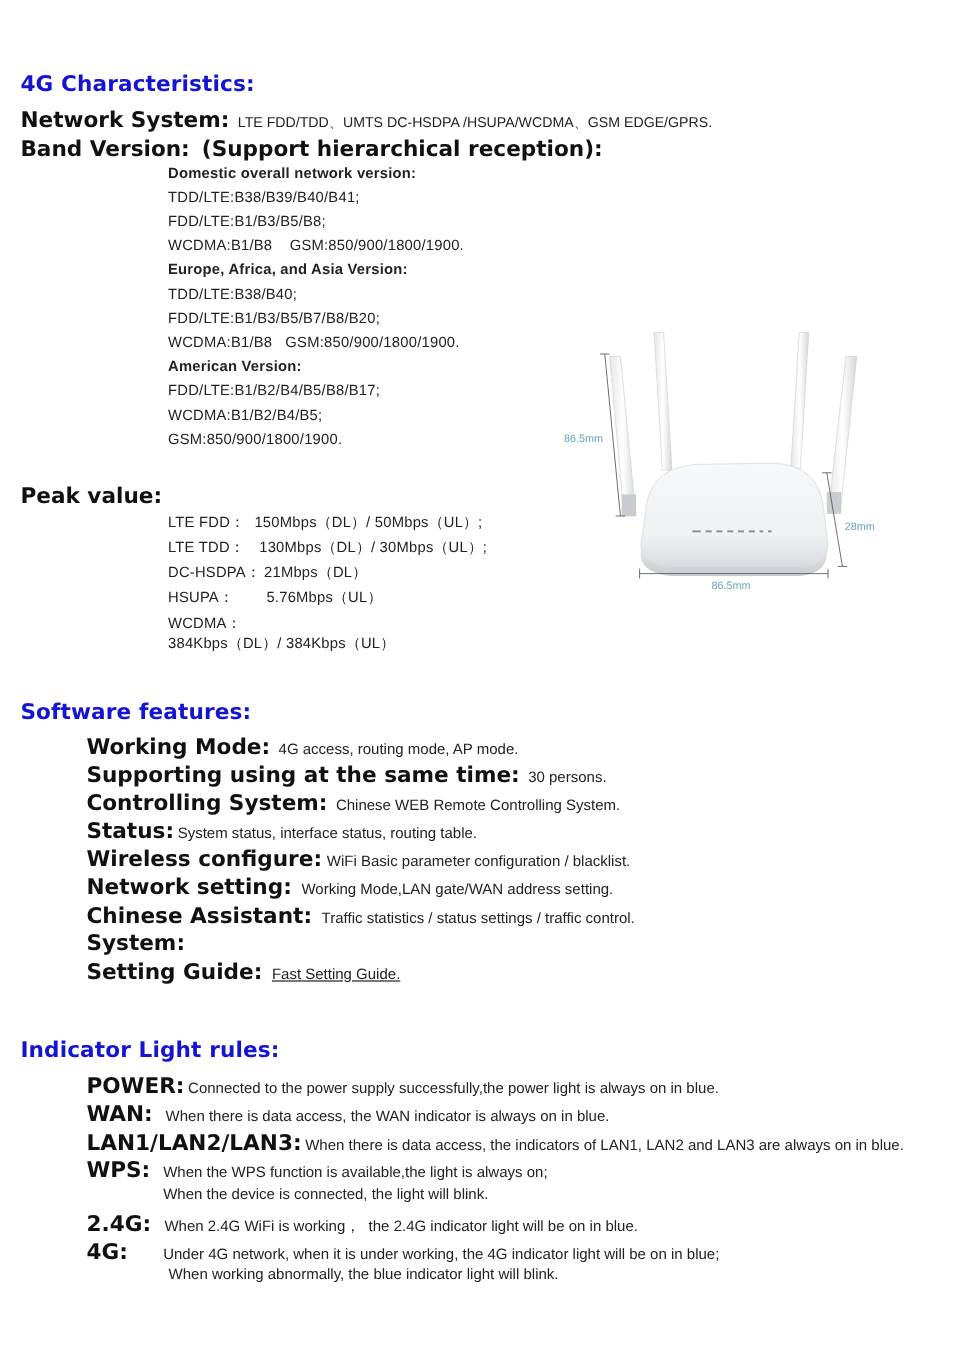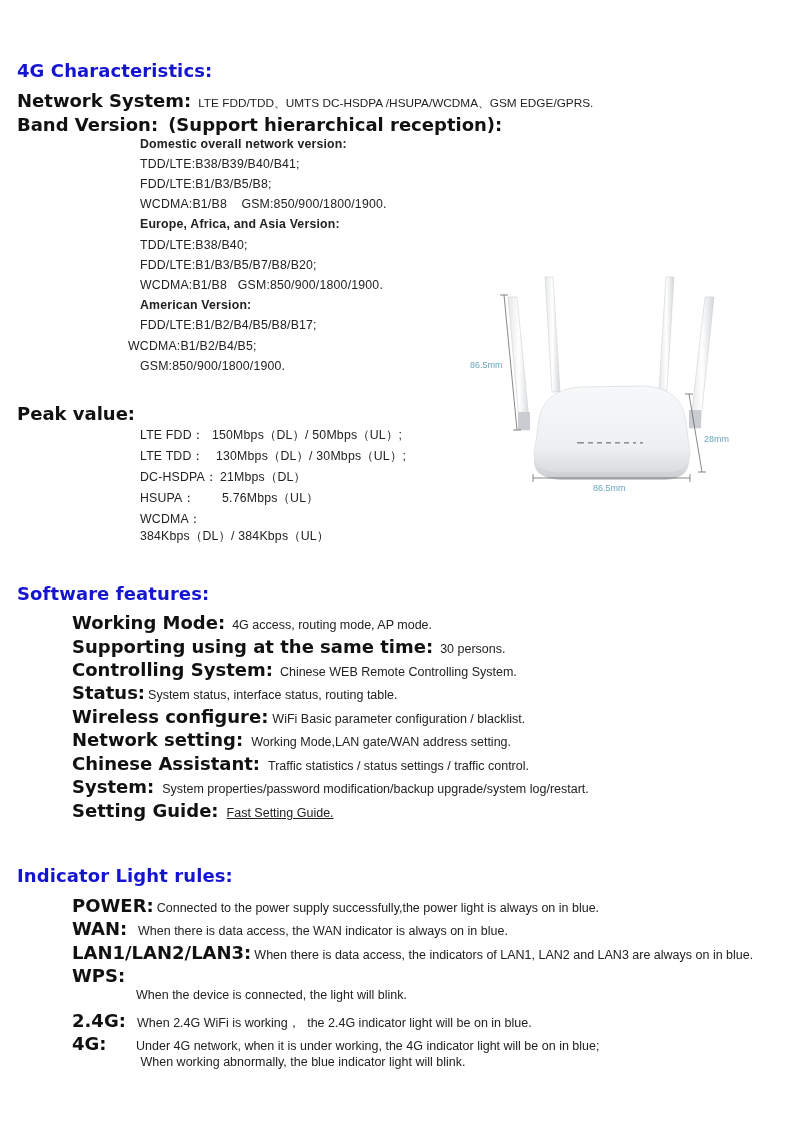--- a/index.html
+++ b/index.html
@@ -40,21 +40,21 @@
 <div class="abs sub" style="left:140px; top:177px;">FDD/LTE:B1/B3/B5/B8;</div>
 <div class="abs sub" style="left:140px; top:197px; white-space:pre;">WCDMA:B1/B8    GSM:850/900/1800/1900.</div>
 
 <div class="abs sub subb" style="left:140px; top:217px;">Europe, Africa, and Asia Version:</div>
 <div class="abs sub" style="left:140px; top:238px;">TDD/LTE:B38/B40;</div>
 <div class="abs sub" style="left:140px; top:258px;">FDD/LTE:B1/B3/B5/B7/B8/B20;</div>
 <div class="abs sub" style="left:140px; top:278px; white-space:pre;">WCDMA:B1/B8   GSM:850/900/1800/1900.</div>
 
 <div class="abs sub subb" style="left:140px; top:298px;">American Version:</div>
 <div class="abs sub" style="left:140px; top:318px;">FDD/LTE:B1/B2/B4/B5/B8/B17;</div>
-<div class="abs sub" style="left:128px; top:339px;text-align:right;">WCDMA:B1/B2/B4/B5;</div>
+<div class="abs sub" style="left:140px; top:339px;text-align:right;">WCDMA:B1/B2/B4/B5;</div>
 <div class="abs sub" style="left:140px; top:359px;">GSM:850/900/1800/1900.</div>
 
 <div class="abs lbl" style="left:17px; top:403px;">Peak value:</div>
 
 <div class="row sub" style="left:140px; top:427px;">
   <span style="display:inline-block; width:72px;">LTE FDD：</span>
   <span>150Mbps（DL）/ 50Mbps（UL）;</span>
 </div>
 <div class="row sub" style="left:140px; top:448px;">
   <span style="display:inline-block; width:76px;">LTE TDD：</span>
@@ -156,21 +156,20 @@
 <div class="row" style="left:72px; top:729px;">
   <span class="lbl">Network setting:</span>
   <span class="val" style="margin-left:8px;">Working Mode,LAN gate/WAN address setting.</span>
 </div>
 <div class="row" style="left:72px; top:753px;">
   <span class="lbl">Chinese Assistant:</span>
   <span class="val" style="margin-left:8px;">Traffic statistics / status settings / traffic control.</span>
 </div>
 <div class="row" style="left:72px; top:776px;">
   <span class="lbl">System:</span>
-  <span class="val" style="margin-left:8px;">System properties/password modification/backup upgrade/system log/restart.</span>
 </div>
 <div class="row" style="left:72px; top:800px;">
   <span class="lbl">Setting Guide:</span>
   <span class="val" style="margin-left:8px;text-decoration:underline;">Fast Setting Guide.</span>
 </div>
 
 <div class="abs h1" style="left:17px; top:865px;">Indicator Light rules:</div>
 
 <div class="row" style="left:72px; top:895px;">
   <span class="lbl">POWER:</span>
@@ -179,20 +178,21 @@
 <div class="row" style="left:72px; top:918px;">
   <span class="lbl" style="display:inline-block; width:66px;">WAN:</span>
   <span class="val">When there is data access, the WAN indicator is always on in blue.</span>
 </div>
 <div class="row" style="left:72px; top:942px;">
   <span class="lbl">LAN1/LAN2/LAN3:</span>
   <span class="val" style="margin-left:3px;">When there is data access, the indicators of LAN1, LAN2 and LAN3 are always on in blue.</span>
 </div>
 <div class="row" style="left:72px; top:965px;">
   <span class="lbl" style="display:inline-block; width:64px;">WPS:</span>
+  <span class="val">When the WPS function is available,the light is always on;</span>
 </div>
 <div class="abs val" style="left:136px; top:988px;">When the device is connected, the light will blink.</div>
 <div class="row" style="left:72px; top:1010px;">
   <span class="lbl" style="display:inline-block; width:65px;">2.4G:</span>
   <span class="val" style="white-space:pre;">When 2.4G WiFi is working，  the 2.4G indicator light will be on in blue.</span>
 </div>
 <div class="row" style="left:72px; top:1033px;">
   <span class="lbl" style="display:inline-block; width:64px;">4G:</span>
   <span class="val">Under 4G network, when it is under working, the 4G indicator light will be on in blue;</span>
 </div>

